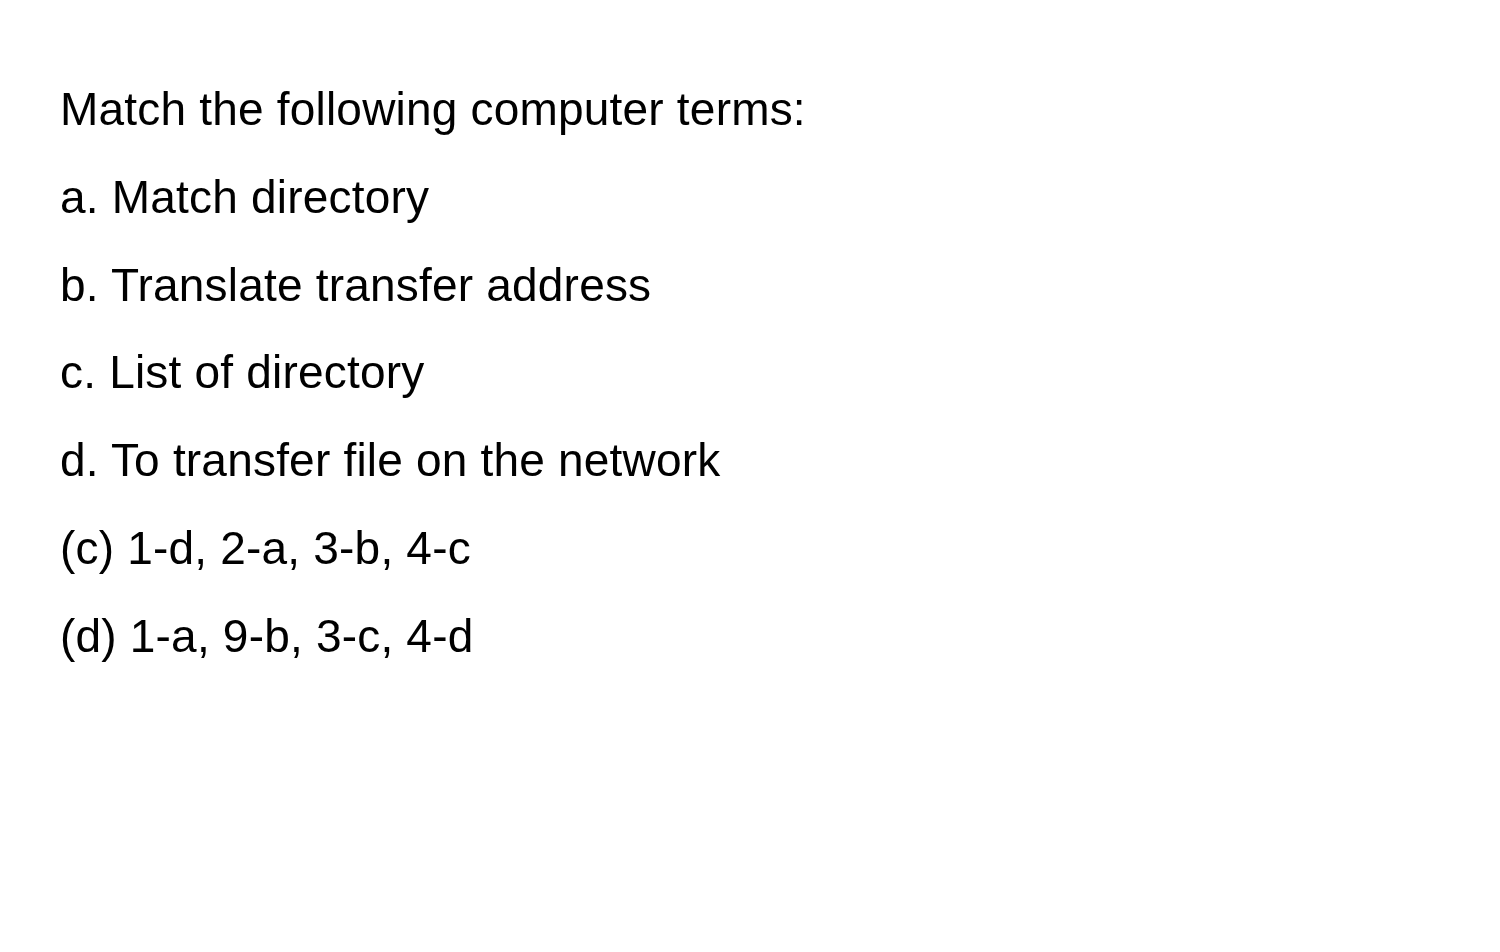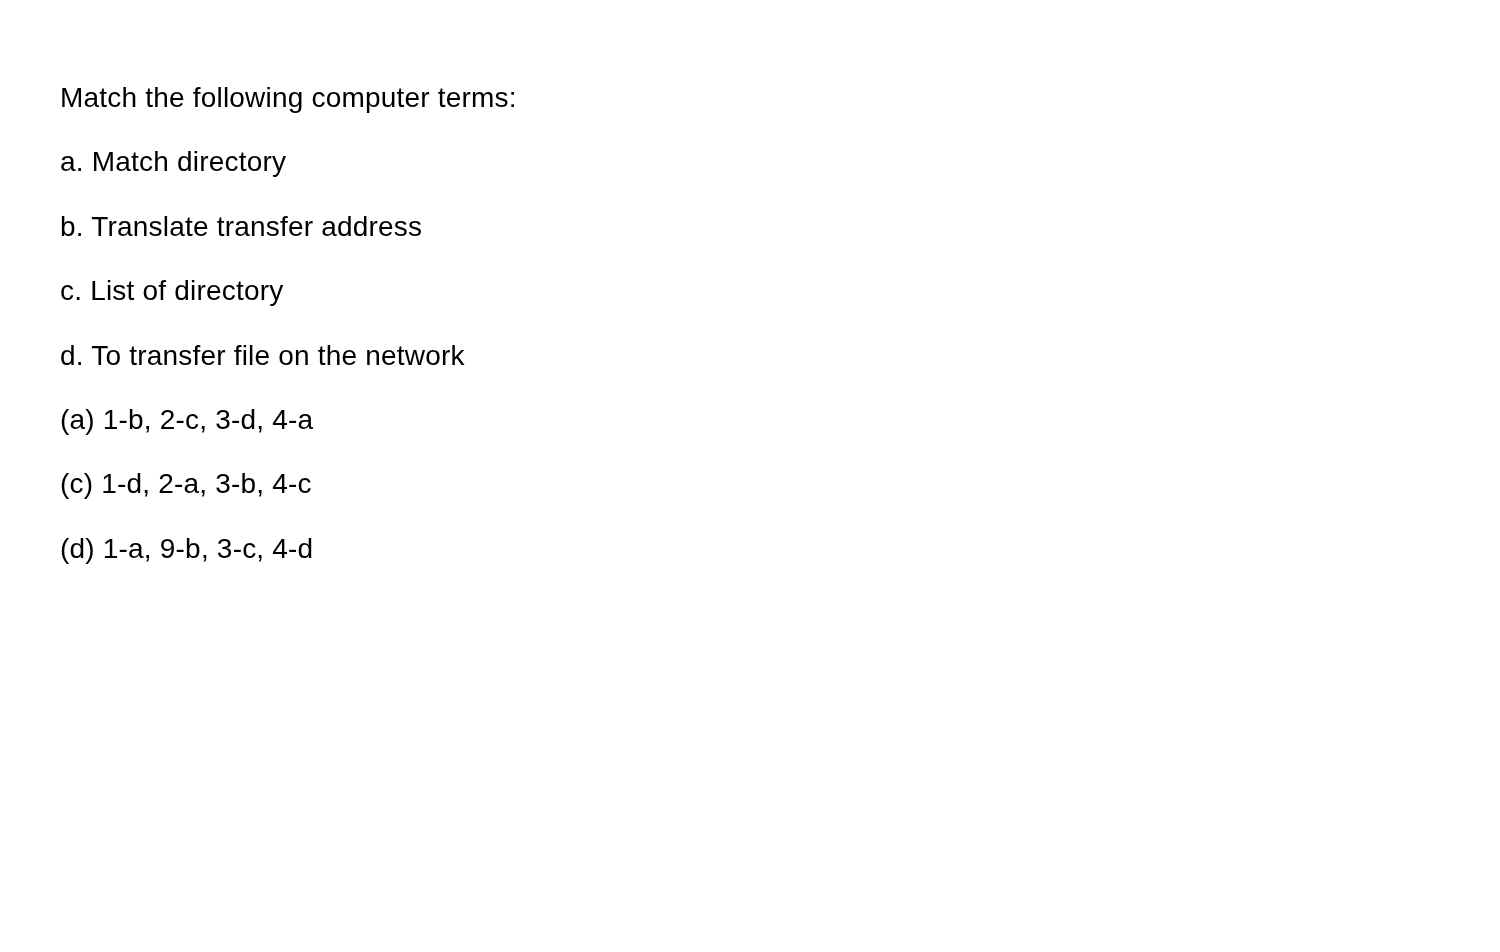--- a/index.html
+++ b/index.html
@@ -14,31 +14,30 @@
       font-family: -apple-system, BlinkMacSystemFont, "Segoe UI", Helvetica, Arial, sans-serif;
       padding: 80px 60px;
       color: #000000;
     }
     .content {
       display: flex;
       flex-direction: column;
       gap: 28px;
     }
     .line {
-      font-size: 28px;
+      font-size: 46px;
       line-height: 1.3;
       font-weight: 400;
       letter-spacing: 0.2px;
     }
   </style>
 </head>
 <body>
 
 <div class="content">
   <div class="line">Match the following computer terms:</div>
   <div class="line">a. Match directory</div>
   <div class="line">b. Translate transfer address</div>
   <div class="line">c. List of directory</div>
   <div class="line">d. To transfer file on the network</div>
-  <div class="line">(a) 1-b, 2-c, 3-d, 4-a</div>
   <div class="line">(c) 1-d, 2-a, 3-b, 4-c</div>
   <div class="line">(d) 1-a, 9-b, 3-c, 4-d</div>
 </div>
 
 </body></html>

